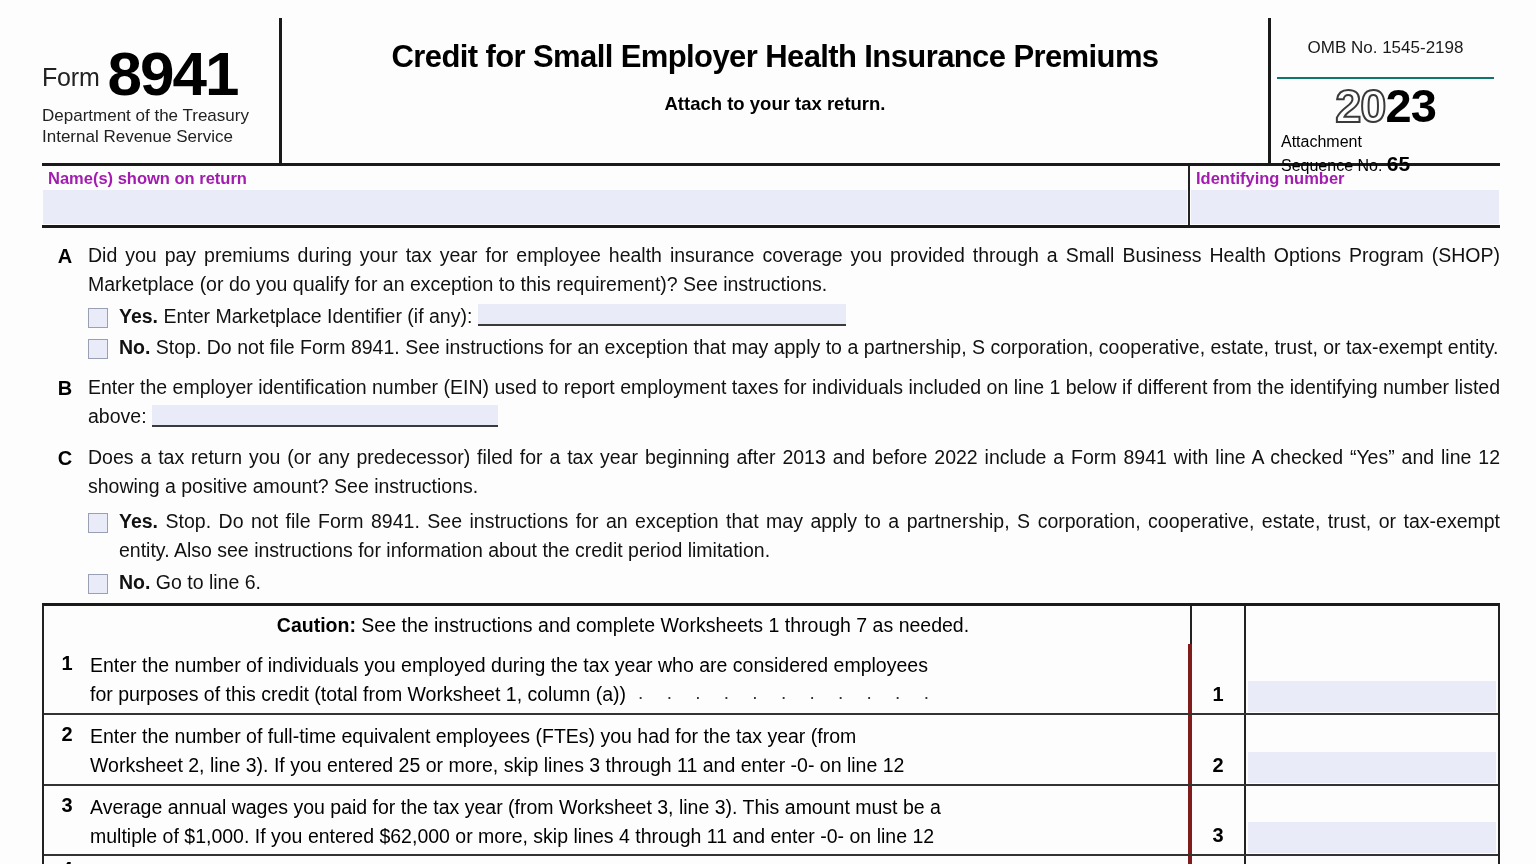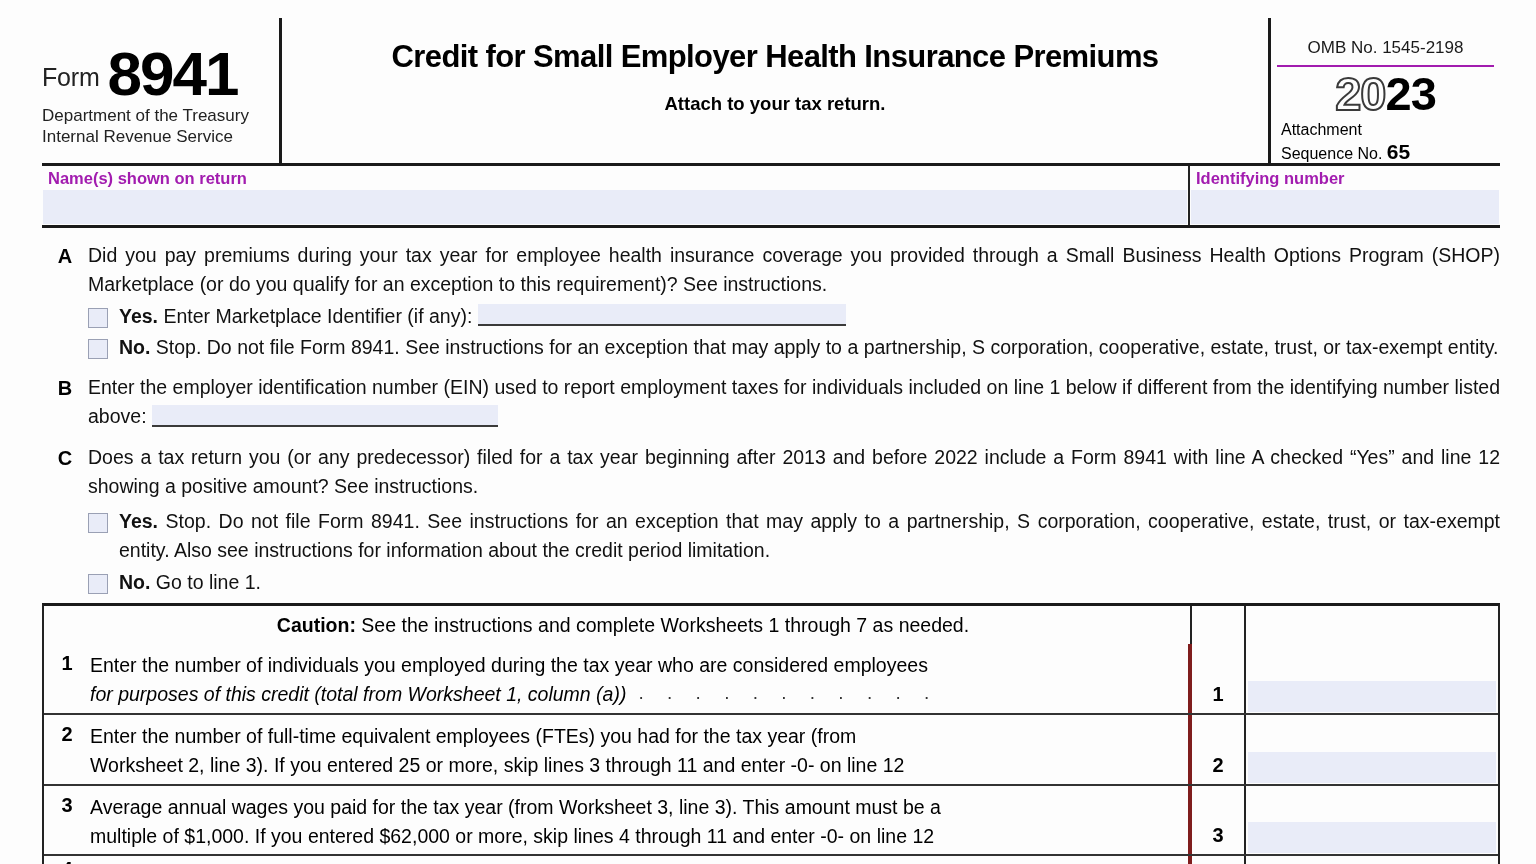--- a/index.html
+++ b/index.html
@@ -101,22 +101,22 @@
   .hdr-right {
     width: 232px;
     border-left: 3px solid #1a1a1a;
     text-align: center;
     position: relative;
     padding: 0 6px;
   }
   .omb {
     font-size: 17px;
     padding-top: 20px;
-    padding-bottom: 7px;
-    border-bottom: 2px solid #a21caf;
+    padding-bottom: 19px;
+    border-bottom: 2px solid #0f766e;
     color: #1a1a1a;
   }
   .year-block {
     padding-top: 3px;
     height: 54px;
     position: relative;
   }
   .year {
     font-size: 47px;
     font-weight: 700;
@@ -277,21 +277,21 @@
     flex: 1;
     font-size: 19.5px;
     line-height: 1.48;
     padding: 7px 12px 4px 0;
     text-align: justify;
     text-justify: inter-word;
     border-right: 4px solid #7f1d1d;
     position: relative;
   }
   .ln-desc .lastline { display: flex; align-items: baseline; }
-  .ln-desc .lastline .txt { white-space: nowrap; font-style: italic; }
+  .ln-desc .lastline .txt { white-space: nowrap; }
   .leader {
     flex: 1;
     overflow: hidden;
     white-space: nowrap;
     letter-spacing: 9px;
     font-size: 19px;
     color: #333;
     padding-left: 12px;
     position: relative;
     top: -2px;
@@ -408,21 +408,21 @@
       </div>
       <div class="opt-row" style="margin-top:6px;">
         <div class="checkbox"></div>
         <div class="opt-text">
           <b>Yes.</b><span> Stop. Do not file Form 8941. See instructions for an exception that may apply to a partnership, S corporation, cooperative, estate, trust, or tax-exempt entity. Also see instructions for information about the credit period limitation.</span>
         </div>
       </div>
       <div class="opt-row" style="margin-top:2px;">
         <div class="checkbox"></div>
         <div class="opt-text nojust">
-          <b>No.</b><span> Go to line 1.</span>
+          <b>No.</b><span> Go to line 6.</span>
         </div>
       </div>
 
     </div>
 
     <div class="lines-table">
 
       <div class="caution-row">
         <div class="caution-desc">
           <b>Caution:</b><span> See the instructions and complete Worksheets 1 through 7 as needed.</span>

